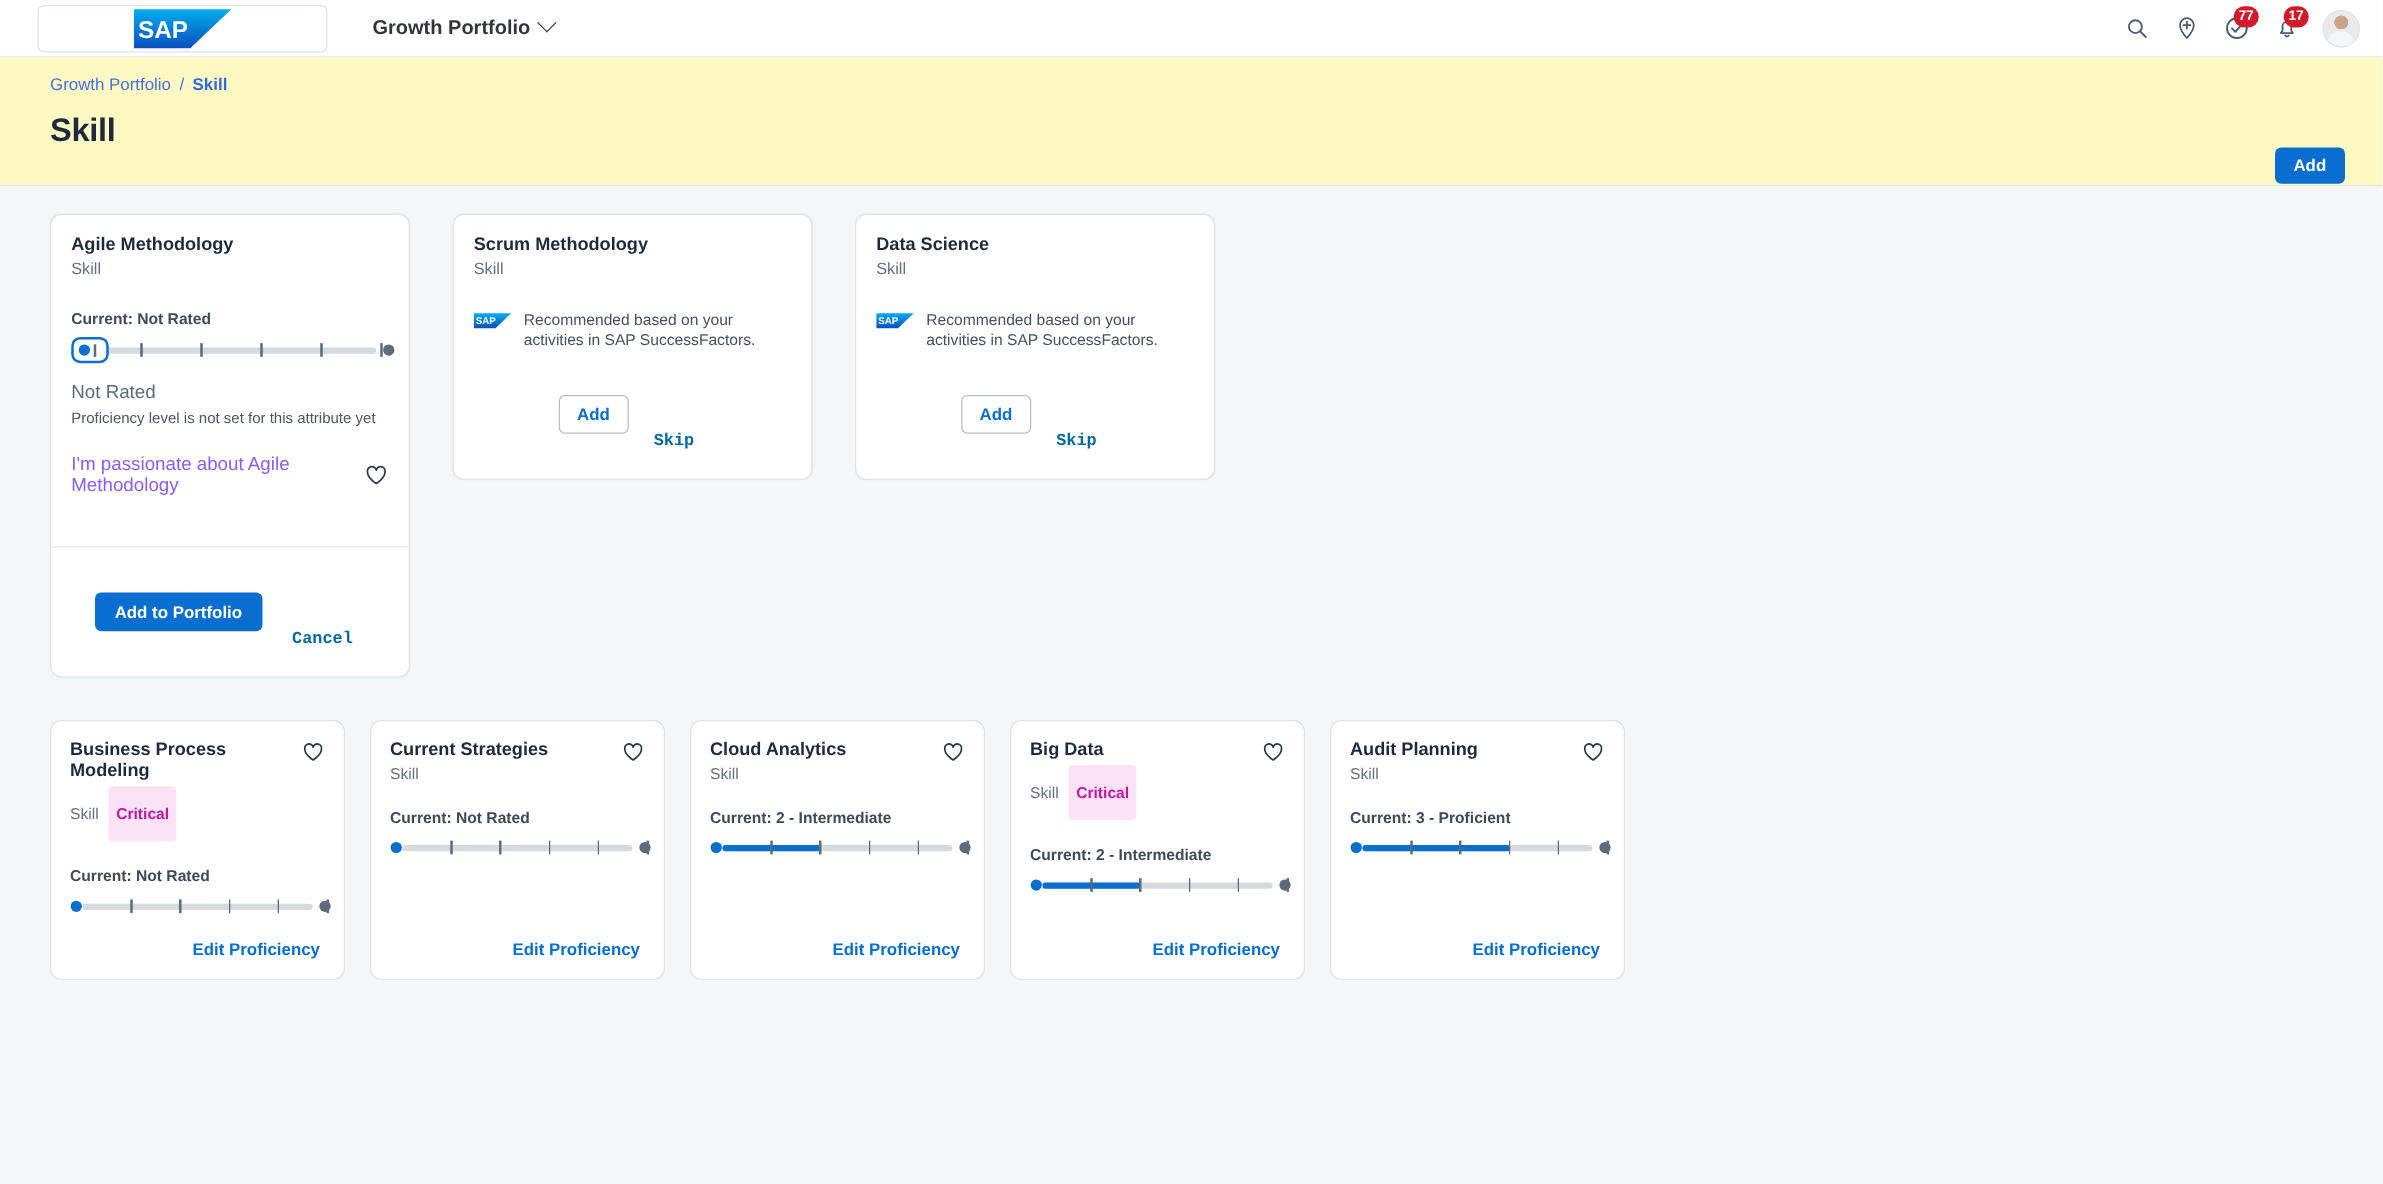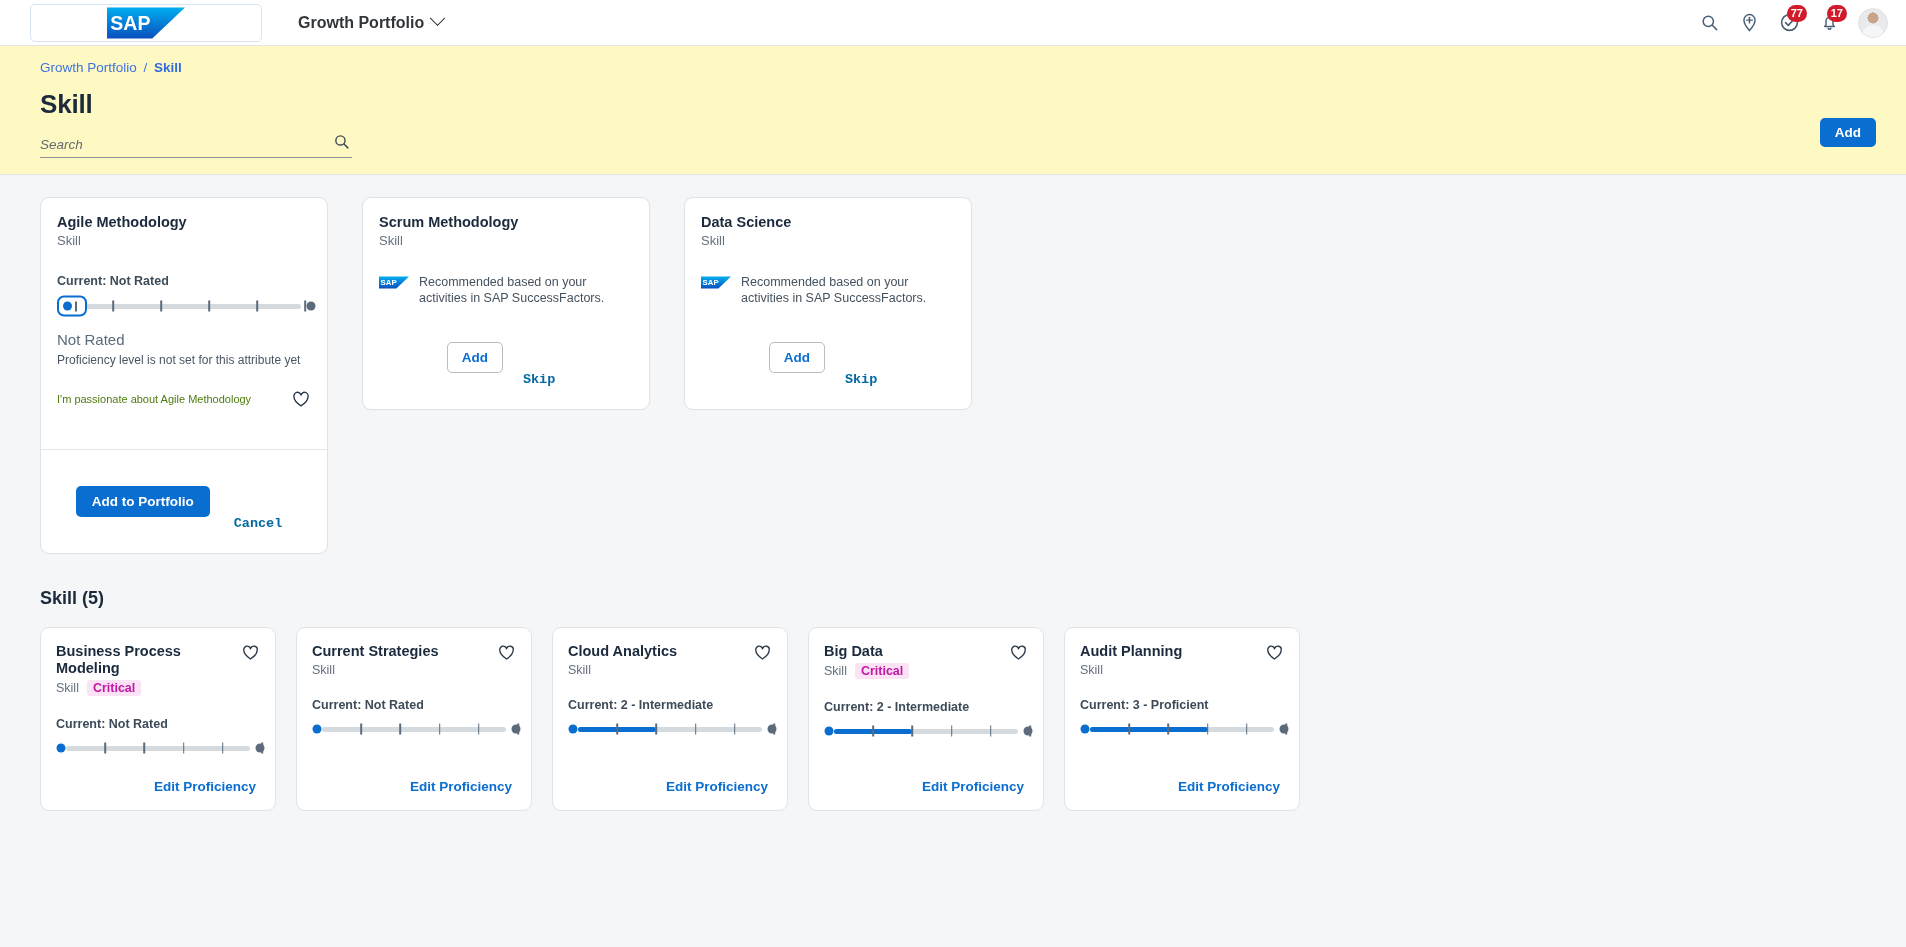--- a/index.html
+++ b/index.html
@@ -269,22 +269,22 @@
   .rating-hint {
     font-size: 12px;
     color: #4a5664;
     margin-top: 5px;
   }
   .passion-row {
     display: flex; align-items: center; justify-content: space-between;
     margin-top: 22px;
   }
   .passion-text {
-    font-size: 11px;
-    color: #4d7c0f;
+    font-size: 15px;
+    color: #8b5cf6;
   }
   .heart {
     cursor: pointer;
     color: #2b3a4a;
     display: flex; align-items: center; justify-content: center;
   }
   .card-footer {
     border-top: 1px solid #e2e5e8;
     padding: 14px 16px;
     display: flex; align-items: center; justify-content: center; gap: 14px;
@@ -372,21 +372,21 @@
     display: flex; align-items: center; gap: 8px;
     margin-top: 3px;
   }
   .skill-type { font-size: 12.5px; color: #63707e; }
   .chip-critical {
     background: #fbe3f5;
     color: #c217a6;
     font-size: 12.5px;
     font-weight: bold;
     border-radius: 3px;
-    padding: 1px 6px;
+    padding: 15px 6px;
   }
   .skill-current {
     font-size: 12.5px;
     font-weight: bold;
     color: #3d4b59;
     margin-top: 21px;
     margin-bottom: 8px;
   }
   .skill-footer {
     padding: 12px 15px 14px 15px;
@@ -463,29 +463,20 @@
 
 <div class="page-head">
   <div class="breadcrumb">
     <a>Growth Portfolio</a>
     <span class="sep">/</span>
     <span class="cur">Skill</span>
   </div>
 
   <div class="page-title">Skill</div>
 
-  <div class="local-search">
-    <input value="" placeholder="Search" style="">
-    <span class="mag">
-      <svg width="17" height="17" viewBox="0 0 24 24" fill="none" stroke="#3f4b57" stroke-width="2">
-        <circle cx="10.5" cy="10.5" r="6.5"></circle>
-          <line x1="15.5" y1="15.5" x2="21" y2="21" stroke-linecap="round"></line>
-      </svg>
-    </span>
-  </div>
 
   <button class="add-btn">Add</button>
 </div>
 
 <div class="content">
 
 
   <div class="rec-row">
 
     <div class="card card-agile">
@@ -565,21 +556,20 @@
         </div>
       </div>
       <div class="rec-actions">
         <button class="btn-outline">Add</button>
         <button class="btn-link">Skip</button>
       </div>
     </div>
   </div>
 
   <div class="skill-section">
-    <div class="section-title">Skill (5)</div>
     <div class="skill-grid" id="skill-grid">
         <div class="skill-card">
     <div class="skill-card-body">
       <div class="skill-head">
         <div>
           <div class="skill-name">Business Process Modeling</div>
           <div class="skill-meta">
             <span class="skill-type">Skill</span>
             <span class="chip-critical">Critical</span>
           </div>

